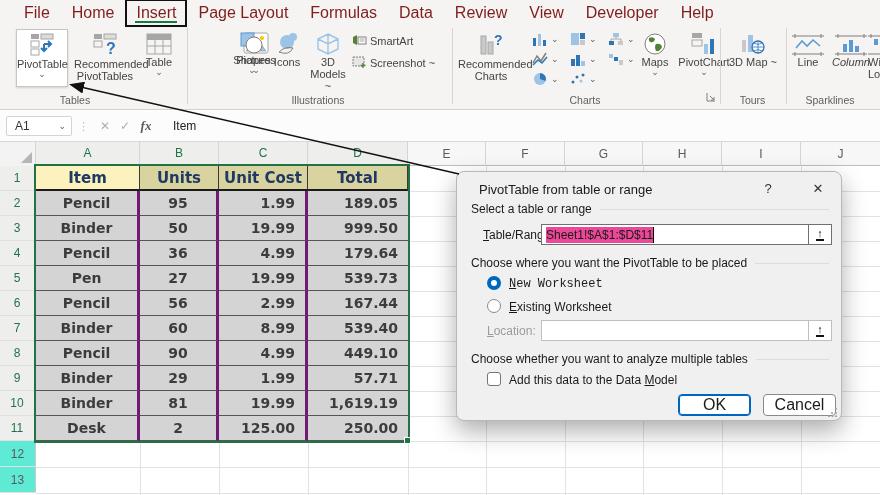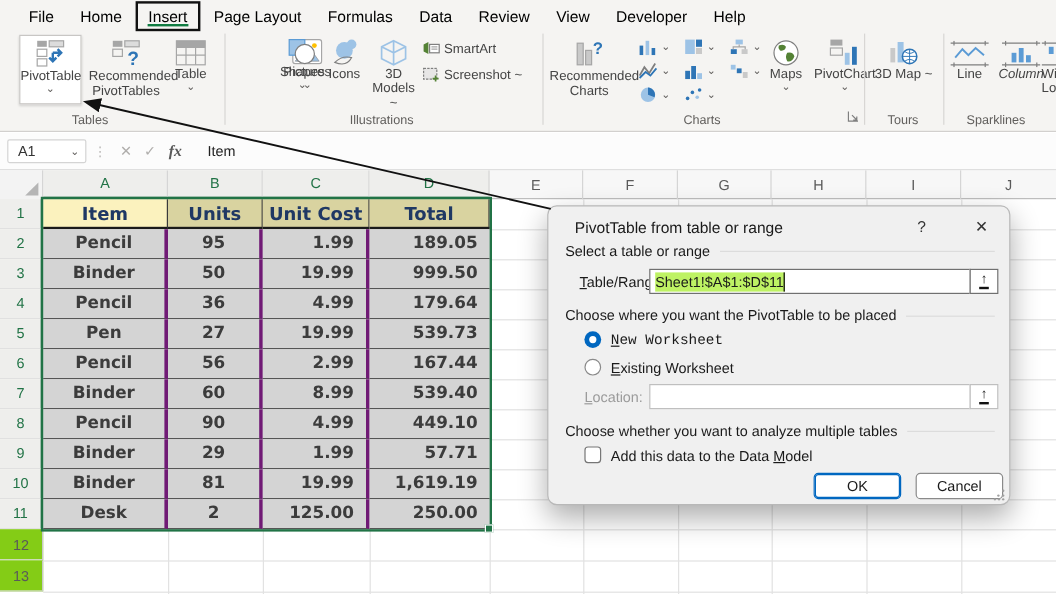--- a/index.html
+++ b/index.html
@@ -4,21 +4,21 @@
 <style>
   * { margin:0; padding:0; box-sizing:border-box; }
   html,body { width:880px; height:495px; overflow:hidden; background:#fff;
     font-family:"Liberation Sans", sans-serif; position:relative; }
 
   
   .ribbon { position:absolute; left:0; top:0; width:880px; height:110px;
     background:#f5f4f2; border-bottom:1px solid #d2d0ce; }
   .tabrow { position:absolute; left:0; top:0; width:100%; height:26px; display:flex;
     align-items:center; padding-left:13px; }
-  .tab { font-size:13px; color:#000000; padding:4px 11px; white-space:nowrap; }
+  .tab { font-size:16px; color:#7f1d1d; padding:4px 11px; white-space:nowrap; }
   .tab.active { border:2px solid #111; padding:3px 9px; position:relative; }
   .tab.active .ul { position:absolute; left:8px; right:8px; bottom:2px; height:2px; background:#107c41; }
   .rcontent { position:absolute; left:0; top:26px; width:100%; height:84px; }
   .rlabel { position:absolute; font-size:10.5px; color:#605e5c; top:68px; text-align:center; }
   .divider { position:absolute; top:2px; height:76px; width:1px; background:#d8d6d4; }
   .bigbtn { position:absolute; text-align:center; color:#444; font-size:11px; line-height:12px; }
   .bigbtn .chev { font-size:9px; color:#605e5c; line-height:8px; display:block; }
   .chev { font-size:9px; color:#605e5c; }
   .pivothl { position:absolute; left:16px; top:3px; width:52px; height:58px;
     background:#fff; border:1px solid #c8c6c4; box-shadow:0 1px 2px rgba(0,0,0,.15); }
@@ -41,21 +41,21 @@
   .colhdr { position:absolute; left:0; top:142px; width:880px; height:24px; display:flex;
     border-bottom:1px solid #bdbdbd; background:#f7f7f7; }
   .ch { height:24px; border-right:1px solid #d5d5d5; font-size:12px; color:#5a5a5a;
     display:flex; align-items:center; justify-content:center; }
   .ch.sel { background:#eeeeec; color:#217346; border-bottom:2px solid #217346; }
   .corner { width:36px; position:relative; background:#f3f3f3; }
   .corner .tri { position:absolute; right:3px; bottom:3px; width:0; height:0;
     border-left:11px solid transparent; border-bottom:11px solid #b5b5b5; }
   .rowhdrs { position:absolute; left:0; top:166px; width:36px; }
   .rh { width:36px; border-bottom:1px solid #e0e0e0; border-right:1px solid #c9c9c9;
-    font-size:12px; display:flex; align-items:center; justify-content:center; background:#84cc16; color:#5a5a5a; }
+    font-size:12px; display:flex; align-items:center; justify-content:center; background:#5eead4; color:#5a5a5a; }
   .rh.sel { height:25px; color:#217346; background:#eeeeec; border-right:2px solid #217346; }
   .rh.norm { height:26px; }
   .vline { position:absolute; width:1px; background:#e2e2e2; z-index:1; }
   .hline { position:absolute; height:1px; background:#e2e2e2; z-index:1; }
 
   
   .dtable { position:absolute; left:36px; top:166px; width:372px; z-index:2;
     font-family:"DejaVu Sans", sans-serif; }
   .trow { display:flex; height:25px; }
   .tcell { border-right:3px solid #701a75; border-bottom:1px solid #555;
@@ -80,37 +80,37 @@
     box-shadow:0 10px 24px rgba(0,0,0,.32); z-index:5; font-size:12px; color:#1a1a1a; }
   .dtitle { position:absolute; left:22px; top:10px; font-size:13px; }
   .dhelp { position:absolute; left:300px; top:9px; width:22px; text-align:center; font-size:13px; color:#333; }
   .dclose { position:absolute; left:348px; top:7px; width:26px; height:20px; text-align:center;
     font-size:13px; color:#333; line-height:20px; }
   .sect { position:absolute; left:14px; right:12px; display:flex; align-items:center; gap:8px; }
   .sect .line { flex:1; height:1px; background:#dcdcdc; }
   .dinput { position:absolute; height:21px; background:#fff; border:1px solid #707070;
     display:flex; align-items:center; padding-left:4px; font-size:12px; }
   .dinput.disabled { border-color:#bfbfbf; }
-  .seltext { background:#bef264; padding:1px 0; border-right:1px solid #000; }
+  .seltext { background:#ec4899; padding:1px 0; border-right:1px solid #000; }
   .refbtn { position:absolute; width:24px; height:21px; background:#fff; border:1px solid #707070;
     display:flex; align-items:center; justify-content:center; }
   .refbtn span { font-size:11px; font-weight:bold; color:#111; border-bottom:2px solid #111;
     line-height:11px; padding:0 1px; }
   .refbtn.disabled { border-color:#bfbfbf; }
   .radio { position:absolute; width:14px; height:14px; border-radius:50%; }
   .radio.on { background:#0067c0; position:absolute; }
   .radio.on::after { content:""; position:absolute; left:4px; top:4px; width:6px; height:6px;
     border-radius:50%; background:#fff; }
   .radio.off { background:#fff; border:1px solid #8a8a8a; }
   .cbx { position:absolute; width:14px; height:14px; background:#fff; border:1px solid #767676; border-radius:3px; }
   .dlabel { position:absolute; font-size:12px; }
   .dim { color:#9b9b9b; }
   .key { text-decoration:underline; }
   .dbtn { position:absolute; width:73px; height:22px; background:#fff; border-radius:4px;
-    font-size:12px; display:flex; align-items:center; justify-content:center; }
+    font-size:16px; display:flex; align-items:center; justify-content:center; }
   .dbtn.ok { border:1px solid #0067c0; box-shadow:0 0 0 1px #0067c0 inset; }
   .dbtn.cancel { border:1px solid #8a8a8a; }
   .grip { position:absolute; right:3px; bottom:3px; }
 
   .arrowsvg { position:absolute; left:0; top:0; z-index:6; pointer-events:none; }
 
   .glabel2 { line-height:12px; }
 </style>
 </head>
 <body>

